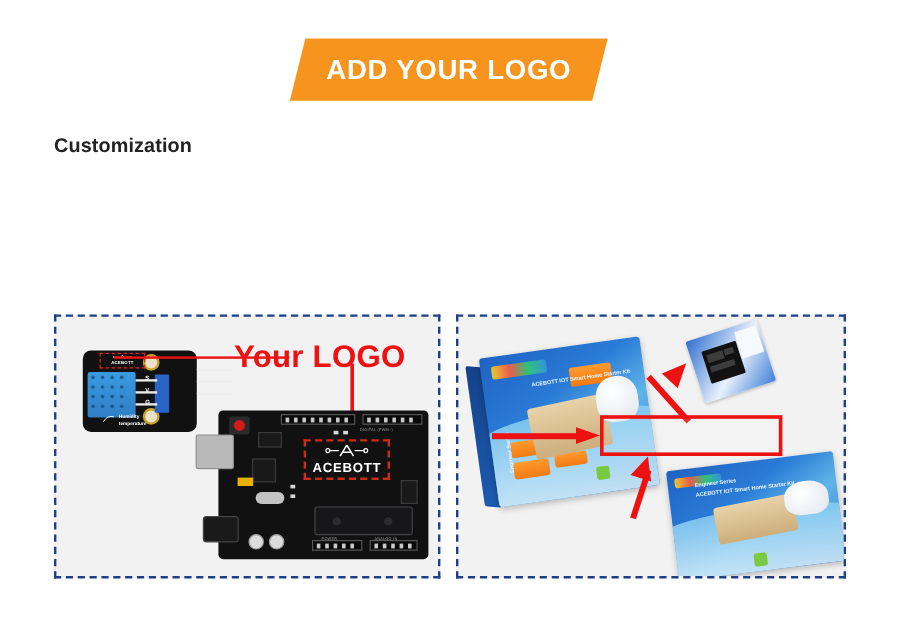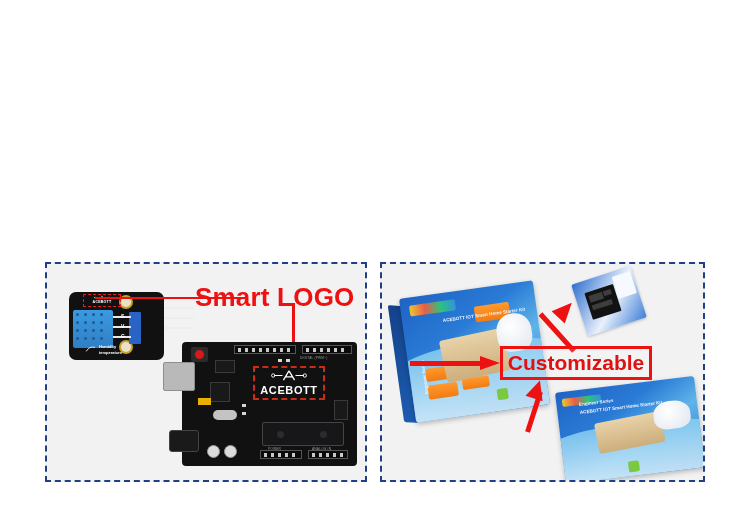--- a/index.html
+++ b/index.html
@@ -290,22 +290,27 @@
   #arrow-low .head{
     left:6px;top:0;border-left:9px solid transparent;border-right:9px solid transparent;
     border-bottom:19px solid #e11;transform:rotate(18deg);
   }
 </style>
 </head>
 <body>
 
 <div class="page">
 
+  <div class="banner-wrap">
+    <div class="banner"></div>
+    <div class="banner-label">ADD YOUR LOGO</div>
+  </div>
 
   <div class="txt">
+    <div class="heading">Customization</div>
   </div>
 
   <div class="panel" id="panel-left">
     <div class="panel-inner">
 
       <div class="sensor">
         <div class="dht"></div>
         <div class="grid">
           <i style="left:0;top:0"></i>
             <i style="left:8px;top:0"></i>
@@ -349,21 +354,21 @@
         </svg>
       </div>
 
       <div class="wires">
         <i style="top:0"></i>
           <i style="top:10px"></i>
           <i style="top:20px"></i>
       </div>
 
       <div class="redline-h"></div>
-      <div class="your-logo">Smart LOGO</div>
+      <div class="your-logo">Your LOGO</div>
       <div class="redline-v"></div>
 
       <div class="ard">
         <div class="usb"></div>
         <div class="barrel"></div>
         <div class="btn"></div>
 
         <div class="hdr" style="left:52px;top:3px;width:62px;">
           <i style="left:3px"></i>
             <i style="left:10px"></i>
@@ -476,17 +481,16 @@
       <div class="arrow" id="arrow-up">
         <div class="shaft"></div>
           <div class="head"></div>
       </div>
       <div class="arrow" id="arrow-low">
         <div class="shaft"></div>
           <div class="head"></div>
       </div>
 
       <div class="cust-box"></div>
-      <div class="cust-txt">Customizable</div>
     </div>
   </div>
 
 </div>
 
 </body></html>

